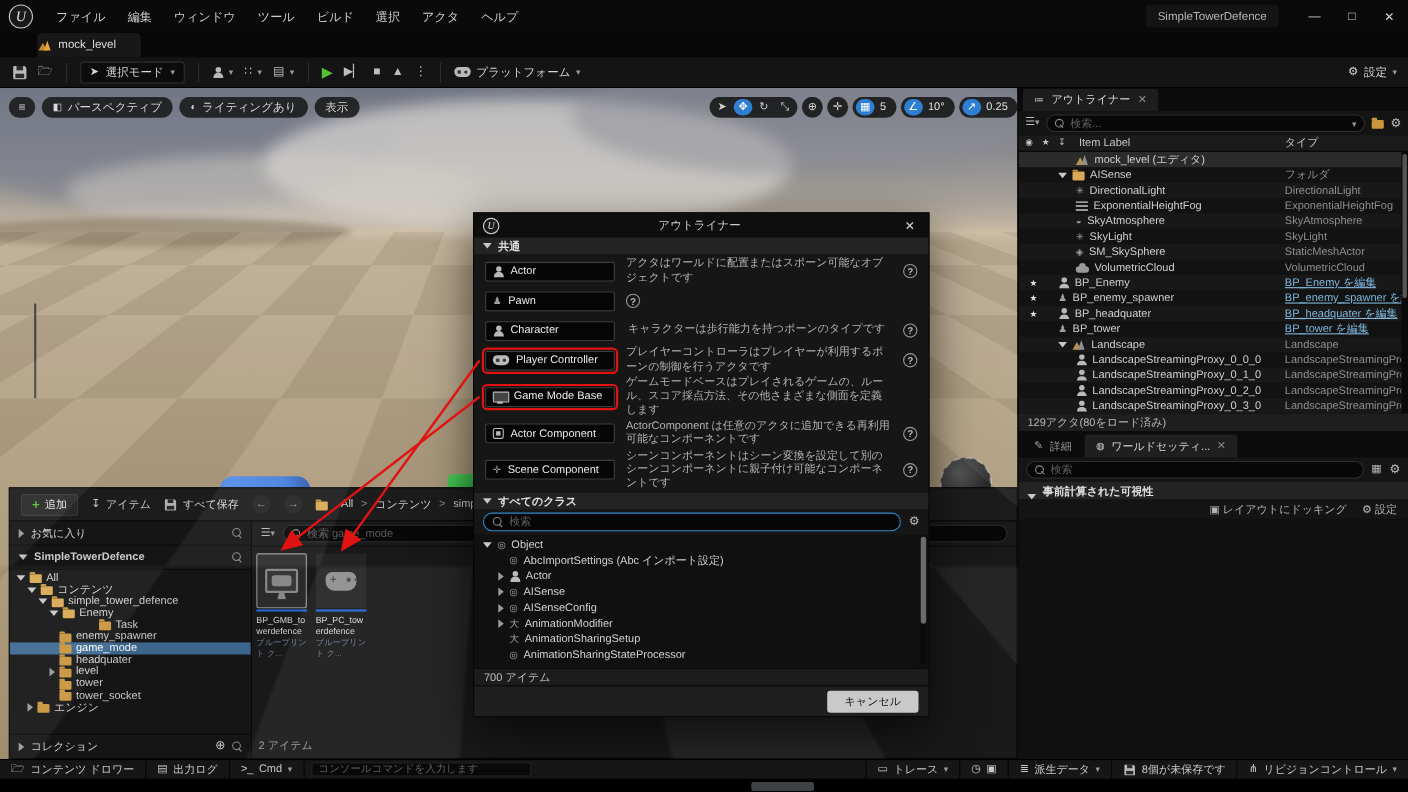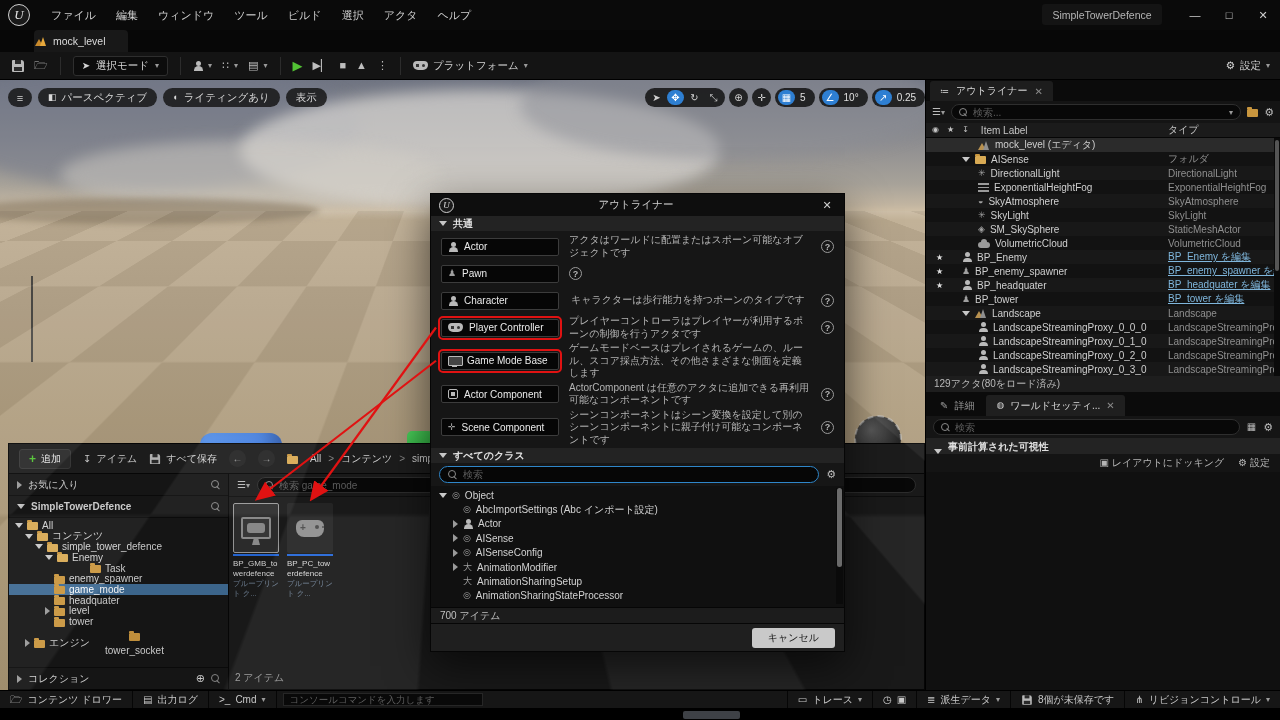--- a/index.html
+++ b/index.html
@@ -409,21 +409,21 @@
             <div class="ft-row" style="padding-left: 36px;">
               <span class="tri-r"></span>
               <span class="ic ic-folder"></span>
               <span>level</span>
             </div>
             <div class="ft-row" style="padding-left: 36px;">
               <span style="width: 5px;"></span>
               <span class="ic ic-folder"></span>
               <span>tower</span>
             </div>
-            <div class="ft-row" style="padding-left: 36px; flex-direction: column;">
+            <div class="ft-row" style="padding-left: 36px;">
               <span style="width: 5px;"></span>
               <span class="ic ic-folder"></span>
               <span>tower_socket</span>
             </div>
             <div class="ft-row" style="padding-left: 16px;">
               <span class="tri-r"></span>
               <span class="ic ic-folder"></span>
               <span>エンジン</span>
             </div>
           </div>

